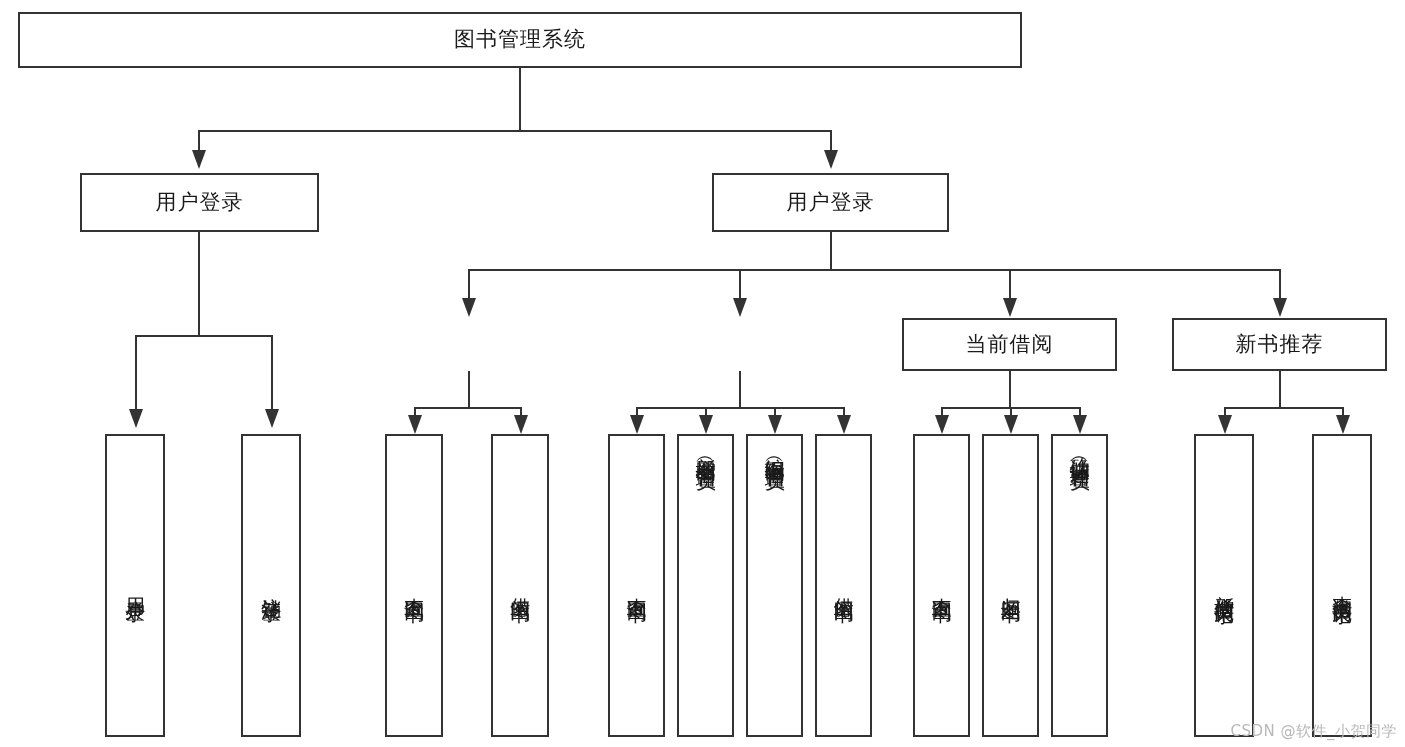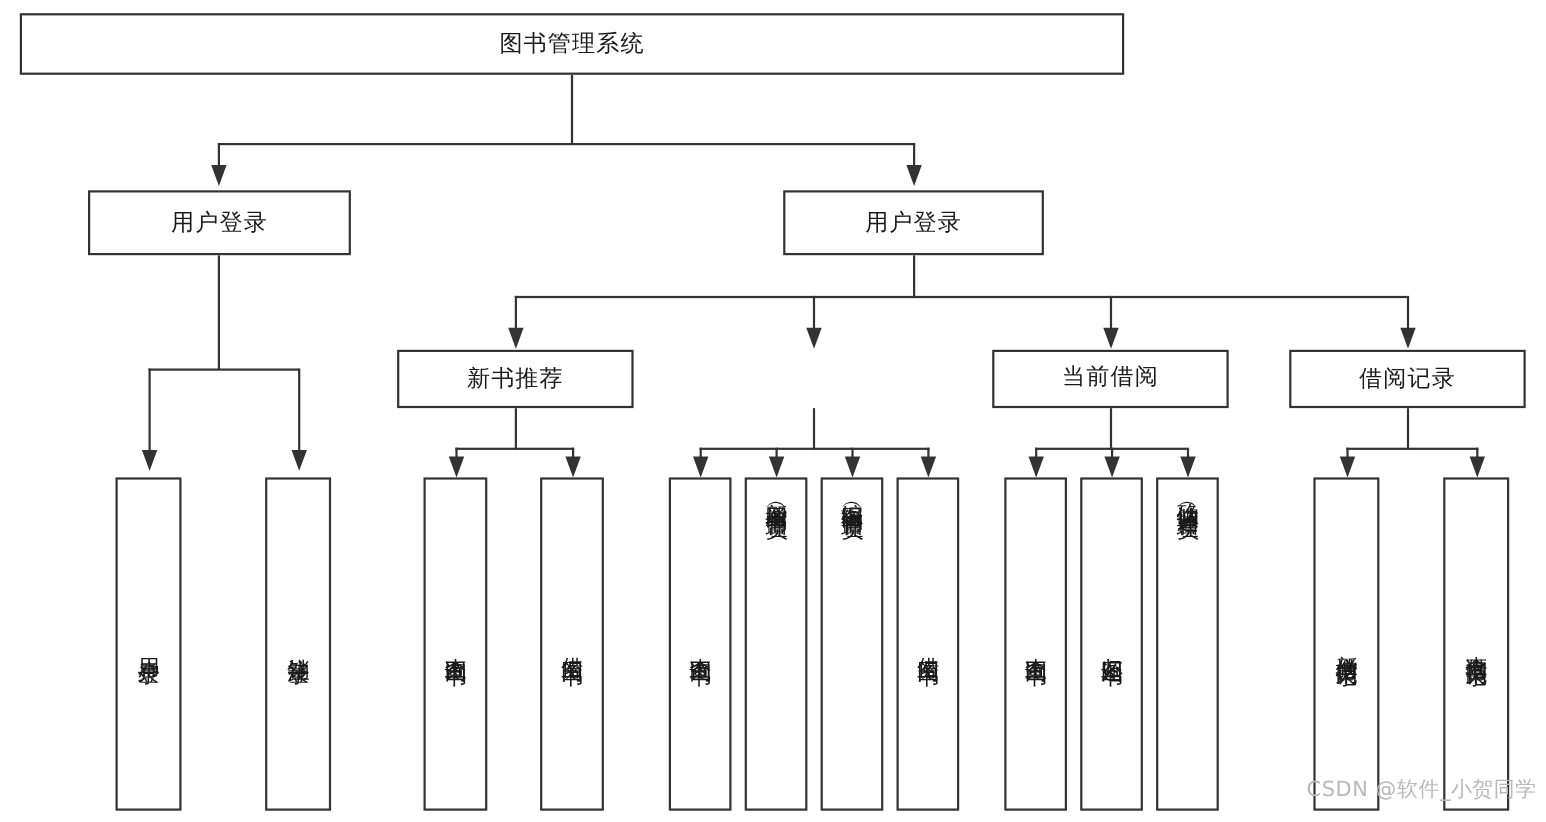--- a/index.html
+++ b/index.html
@@ -70,22 +70,22 @@
     height: 0;
     border-left: 7px solid transparent;
     border-right: 7px solid transparent;
     border-top: 19px solid #333333;
     z-index: 2;
   }
   
   #watermark {
     position: absolute;
     right: 8px;
-    bottom: 16px;
-    font-size: 19px;
+    bottom: 6px;
+    font-size: 15px;
     color: #b8b8b8;
     letter-spacing: 0.5px;
     white-space: nowrap;
     z-index: 5;
     font-family: "DejaVu Sans", "Liberation Sans", sans-serif;
     margin-top: 42px;
   }
 </style>
 </head>
 <body>
@@ -123,28 +123,25 @@
   <div class="ln h" style="left:468px; top:269px; width:811px;"></div>
   <div class="ln v" style="left:468px; top:269px; height:31px;"></div>
   <div class="arrow" style="left:462px; top:298px;"></div>
   <div class="ln v" style="left:739px; top:269px; height:31px;"></div>
   <div class="arrow" style="left:733px; top:298px;"></div>
   <div class="ln v" style="left:1009px; top:269px; height:31px;"></div>
   <div class="arrow" style="left:1003px; top:298px;"></div>
   <div class="ln v" style="left:1279px; top:269px; height:31px;"></div>
   <div class="arrow" style="left:1273px; top:298px;"></div>
 
-  <div class="node lvl3" style="left:361px; top:318px; width:215px; height:53px;">
+  <div class="node lvl3" style="left:902px; top:318px; width:215px; height:53px;">
+    <span class="label-h">当前借阅</span>
+  </div>
+  <div class="node lvl3" style="left:1172px; top:318px; width:215px; height:53px;">
     <span class="label-h">新书推荐</span>
-  </div>
-  <div class="node lvl3" style="left:902px; top:318px; width:215px; height:53px;font-family:Liberation Mono, monospace;">
-    <span class="label-h">当前借阅</span>
-  </div>
-  <div class="node lvl3" style="left:1172px; top:318px; width:215px; height:53px;">
-    <span class="label-h">借阅记录</span>
   </div>
 
   <div class="ln v" style="left:468px; top:371px; height:38px;"></div>
   <div class="ln h" style="left:414px; top:407px; width:108px;"></div>
   <div class="ln v" style="left:414px; top:407px; height:10px;"></div>
   <div class="arrow" style="left:408px; top:415px;"></div>
   <div class="ln v" style="left:520px; top:407px; height:10px;"></div>
   <div class="arrow" style="left:514px; top:415px;"></div>
 
   <div class="ln v" style="left:739px; top:371px; height:38px;"></div>

